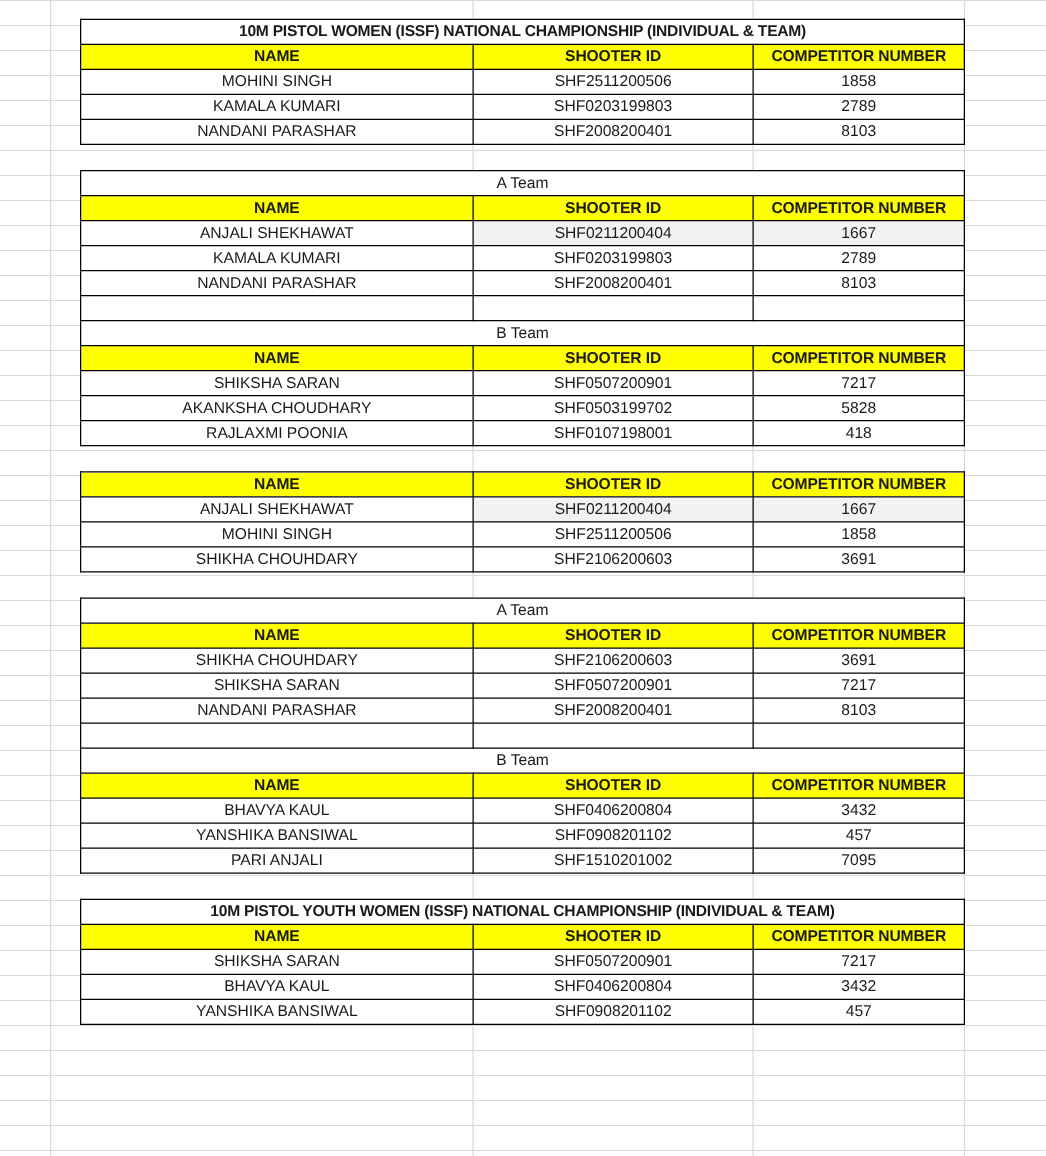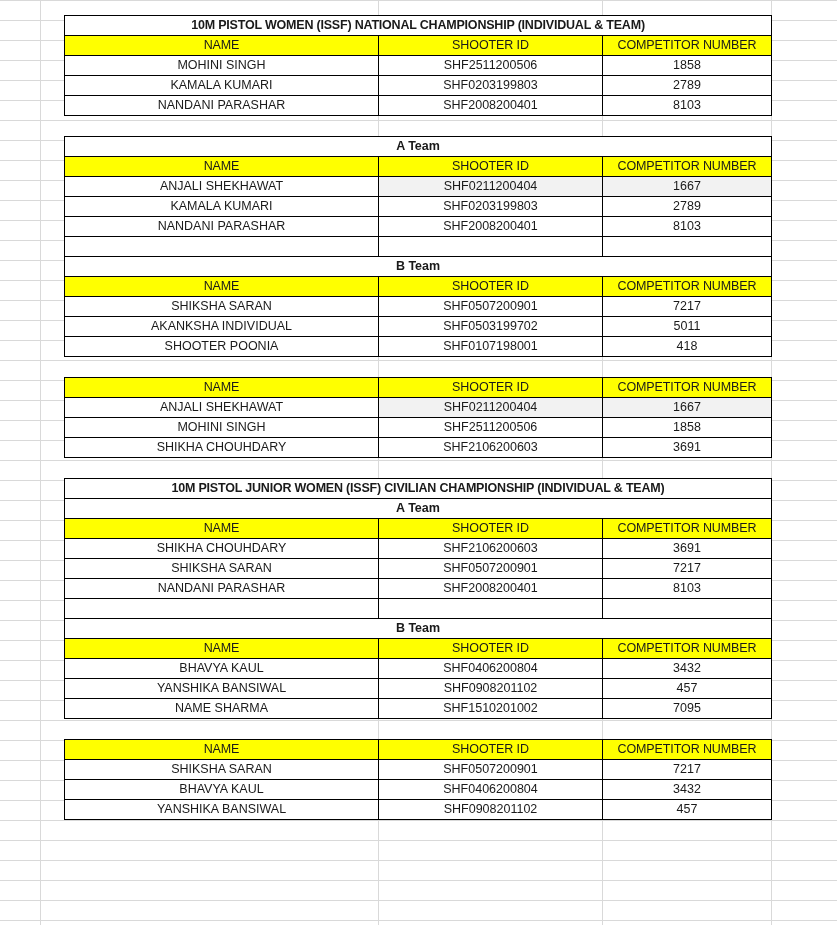--- a/index.html
+++ b/index.html
@@ -60,27 +60,27 @@
   col.c-sid  { width: 224px; }
   col.c-num  { width: 169px; }
 
   td.title {
     font-weight: bold;
     font-size: 12.5px;
     letter-spacing: -0.2px;
     color: #000000;
   }
   td.team {
-    font-weight: bold;
+    font-weight: normal;
     font-size: 13px;
     color: #000000;
   }
   td.hdr {
     background: #ffff00;
-    font-weight: normal;
+    font-weight: bold;
     font-size: 12.5px;
     color: #000000;
     letter-spacing: -0.1px;
   }
   td.blank { background: #ffffff; }
   td.dim { background: #f2f2f2; }
 
   .gap { height: 20px; }
 </style>
 </head>
@@ -168,26 +168,26 @@
             <td class="hdr">NAME</td>
             <td class="hdr">SHOOTER ID</td>
             <td class="hdr">COMPETITOR NUMBER</td>
           </tr>
           <tr>
             <td>SHIKSHA SARAN</td>
             <td class="">SHF0507200901</td>
             <td class="">7217</td>
           </tr>
           <tr>
-            <td>AKANKSHA INDIVIDUAL</td>
+            <td>AKANKSHA CHOUDHARY</td>
             <td class="">SHF0503199702</td>
-            <td class="">5011</td>
-          </tr>
-          <tr>
-            <td>SHOOTER POONIA</td>
+            <td class="">5828</td>
+          </tr>
+          <tr>
+            <td>RAJLAXMI POONIA</td>
             <td class="">SHF0107198001</td>
             <td class="">418</td>
           </tr>
         </tbody>
       </table>
       <div class="gap"></div>
       <table class="blk">
         <colgroup>
           <col class="c-name">
           <col class="c-sid">
@@ -218,23 +218,20 @@
       </table>
       <div class="gap"></div>
       <table class="blk">
         <colgroup>
           <col class="c-name">
           <col class="c-sid">
           <col class="c-num">
         </colgroup>
         <tbody>
           <tr>
-            <td class="title" colspan="3">10M PISTOL JUNIOR WOMEN (ISSF) CIVILIAN CHAMPIONSHIP (INDIVIDUAL &amp; TEAM)</td>
-          </tr>
-          <tr>
             <td class="team" colspan="3">A Team</td>
           </tr>
           <tr>
             <td class="hdr">NAME</td>
             <td class="hdr">SHOOTER ID</td>
             <td class="hdr">COMPETITOR NUMBER</td>
           </tr>
           <tr>
             <td>SHIKHA CHOUHDARY</td>
             <td class="">SHF2106200603</td>
@@ -267,34 +264,37 @@
             <td>BHAVYA KAUL</td>
             <td class="">SHF0406200804</td>
             <td class="">3432</td>
           </tr>
           <tr>
             <td>YANSHIKA BANSIWAL</td>
             <td class="">SHF0908201102</td>
             <td class="">457</td>
           </tr>
           <tr>
-            <td>NAME SHARMA</td>
+            <td>PARI ANJALI</td>
             <td class="">SHF1510201002</td>
             <td class="">7095</td>
           </tr>
         </tbody>
       </table>
       <div class="gap"></div>
       <table class="blk">
         <colgroup>
           <col class="c-name">
           <col class="c-sid">
           <col class="c-num">
         </colgroup>
         <tbody>
+          <tr>
+            <td class="title" colspan="3">10M PISTOL YOUTH WOMEN (ISSF) NATIONAL CHAMPIONSHIP (INDIVIDUAL &amp; TEAM)</td>
+          </tr>
           <tr>
             <td class="hdr">NAME</td>
             <td class="hdr">SHOOTER ID</td>
             <td class="hdr">COMPETITOR NUMBER</td>
           </tr>
           <tr>
             <td>SHIKSHA SARAN</td>
             <td class="">SHF0507200901</td>
             <td class="">7217</td>
           </tr>

